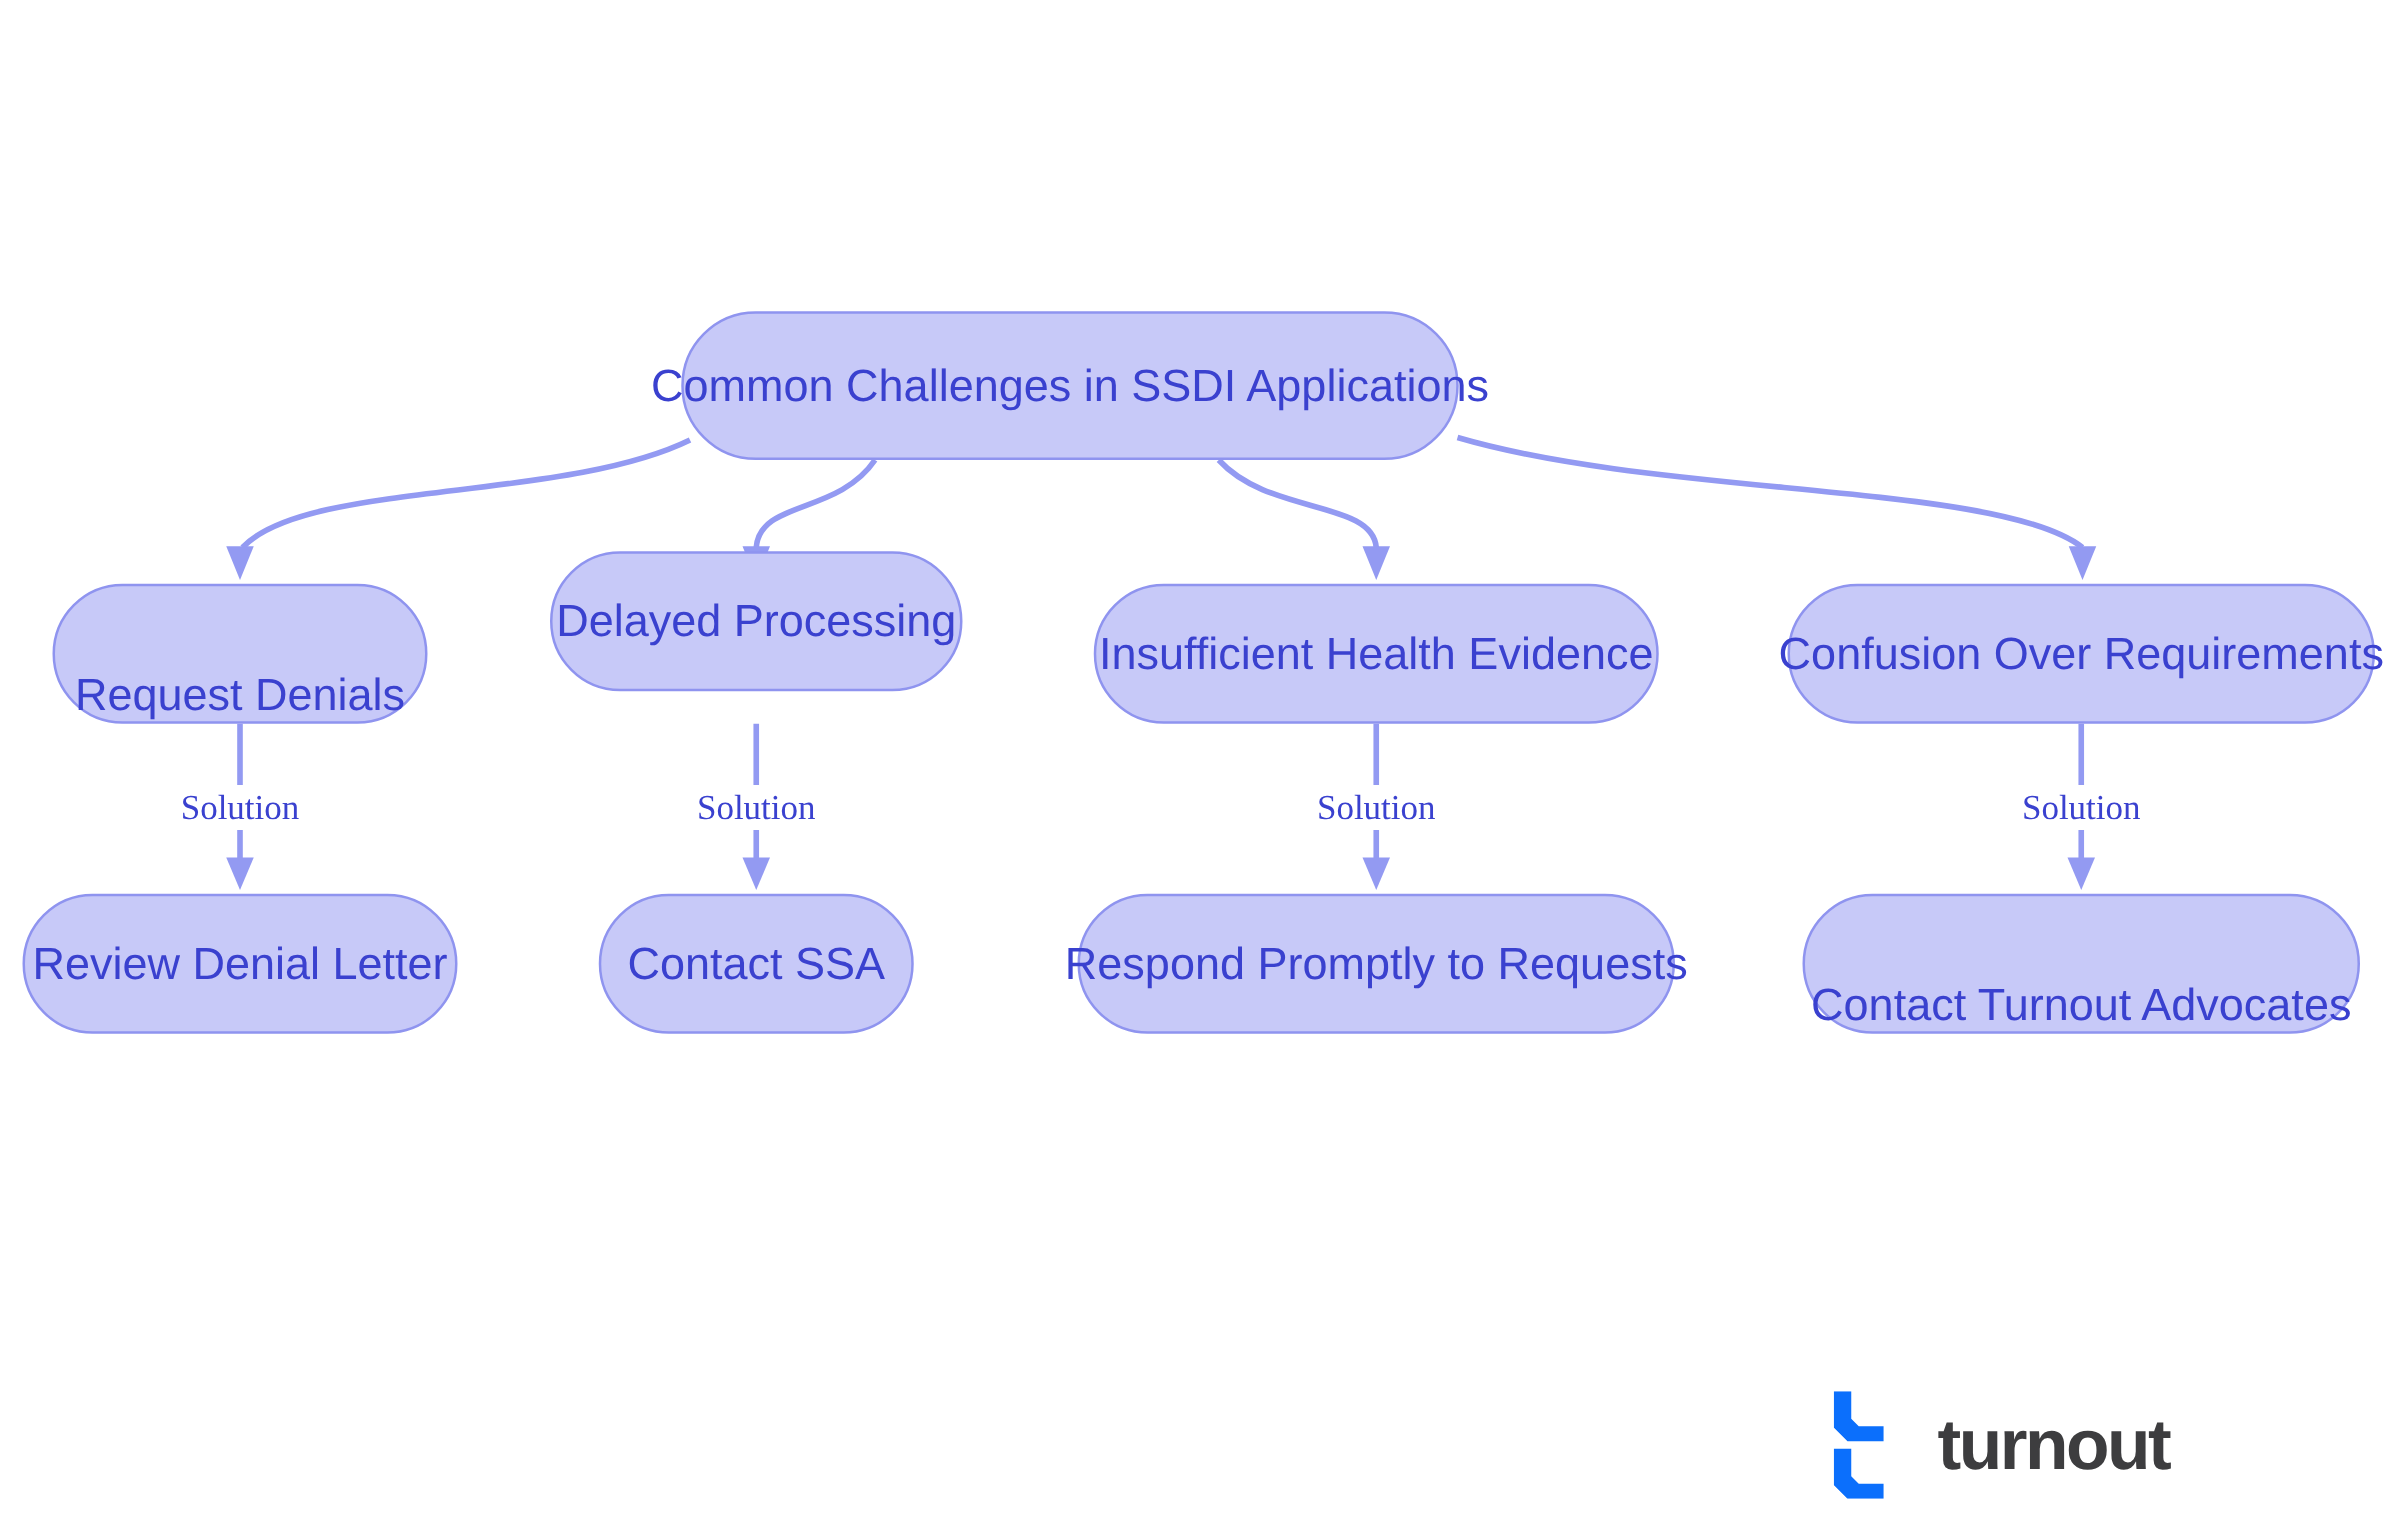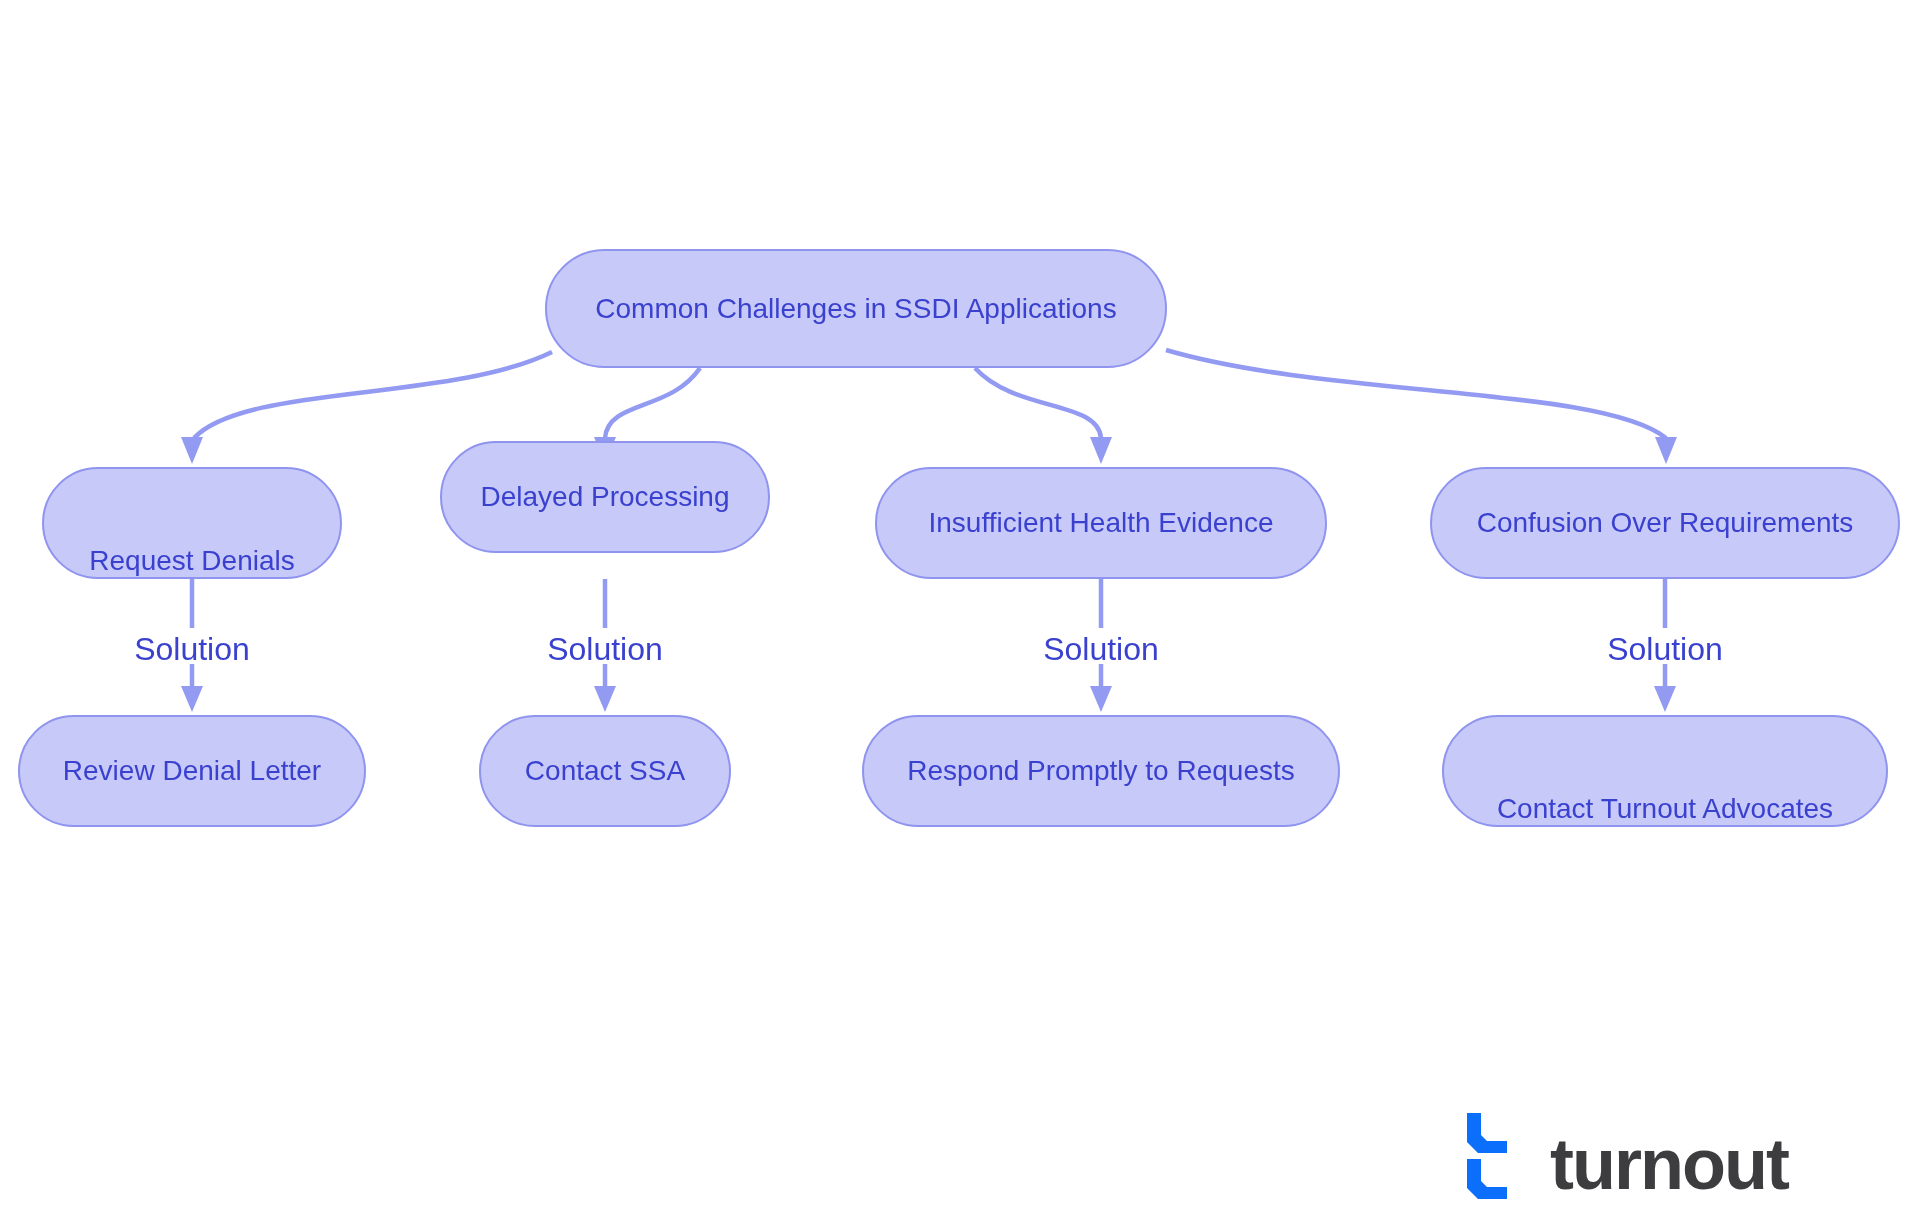--- a/index.html
+++ b/index.html
@@ -15,45 +15,45 @@
   html,body{width:1920px;height:1215px;background:var(--background);overflow:hidden;}
   body{font-family:"Liberation Sans",sans-serif;position:relative;}
   .canvas{position:absolute;inset:0;width:1920px;height:1215px;}
   .edges{position:absolute;left:0;top:0;width:1920px;height:1215px;}
   .edge{fill:none;stroke:var(--edge);stroke-width:4.5;}
   .arrowhead{fill:var(--edge);stroke:none;}
   .node{
     position:absolute;height:112px;border-radius:56px;
     background:var(--node-fill);border:2px solid var(--node-border);
     display:flex;align-items:center;justify-content:center;
-    color:var(--node-text);font-size:28px;white-space:nowrap;
+    color:var(--node-text);font-size:36px;white-space:nowrap;
   }
   .node.root{left:545px;top:249px;width:622px;height:119px;border-radius:60px;}
   .node.c1{left:42px;top:467px;width:300px;align-items:flex-end;}
   .node.c2{left:440px;top:441px;width:330px;}
   .node.c3{left:875px;top:467px;width:452px;}
   .node.c4{left:1430px;top:467px;width:470px;}
   .node.s1{left:18px;top:715px;width:348px;}
   .node.s2{left:479px;top:715px;width:252px;}
   .node.s3{left:862px;top:715px;width:478px;}
   .node.s4{left:1442px;top:715px;width:446px;align-items:flex-end;}
   .edge-label{
     position:absolute;top:631px;transform:translateX(-50%);
-    color:var(--node-text);font-size:32px;white-space:nowrap;
+    color:var(--node-text);font-size:28px;white-space:nowrap;font-family:Liberation Serif, serif;
   }
   .edge-label.l1{left:192px;}
   .edge-label.l2{left:605px;}
   .edge-label.l3{left:1101px;}
   .edge-label.l4{left:1665px;}
   .logo{position:absolute;left:1467px;top:1108px;width:440px;height:95px;}
   .logo-icon{position:absolute;left:0;top:5px;}
   .logo-icon path{fill:var(--logo-blue);}
   .logo-text{
     position:absolute;left:83px;top:20px;line-height:1;
-    font-size:72px;font-weight:700;letter-spacing:-2px;color:var(--logo-text);
+    font-size:57px;font-weight:700;letter-spacing:-2px;color:var(--logo-text);
   }
 </style>
 </head>
 <body>
 
 <div class="canvas">
 
   <svg class="edges" viewBox="0 0 1920 1215" xmlns="http://www.w3.org/2000/svg">
 
     <path class="edge" d="M 552 352 C 450 402, 245 384, 194 438"></path>

